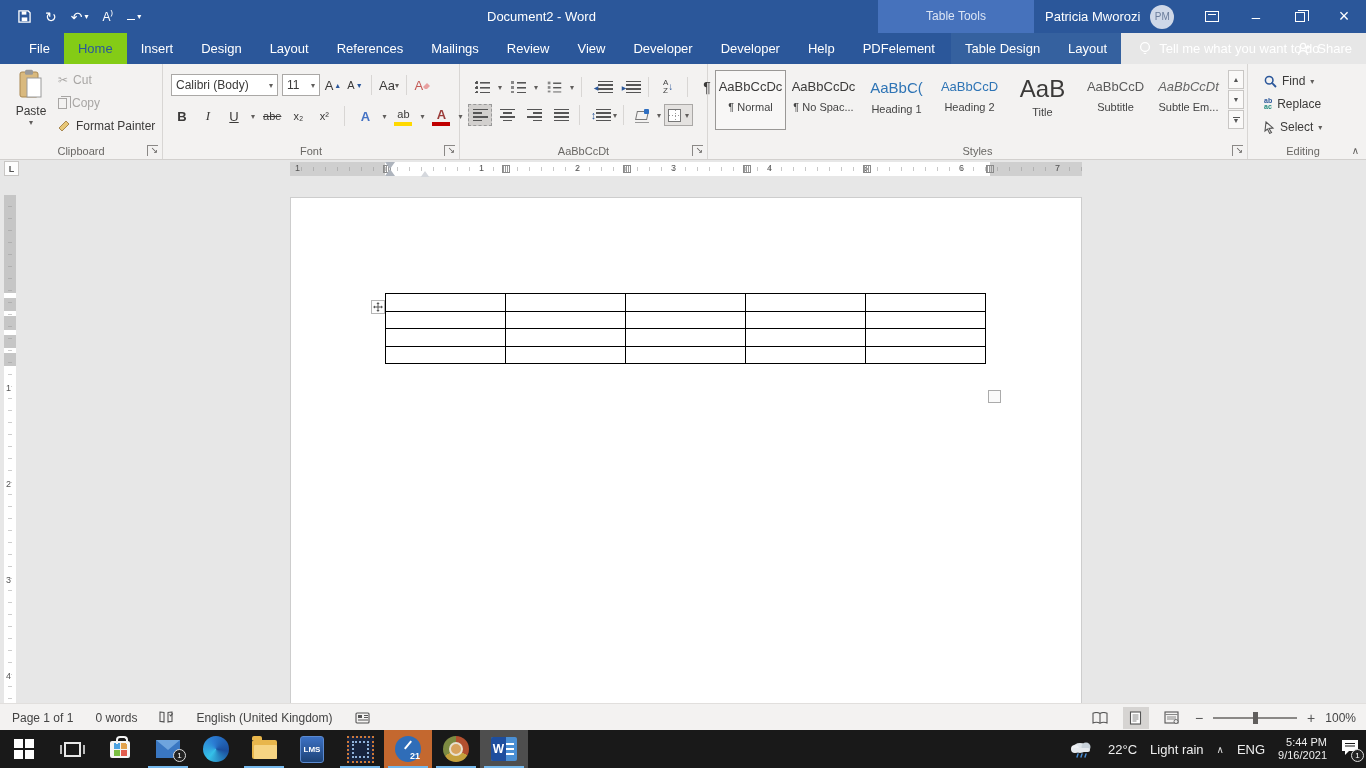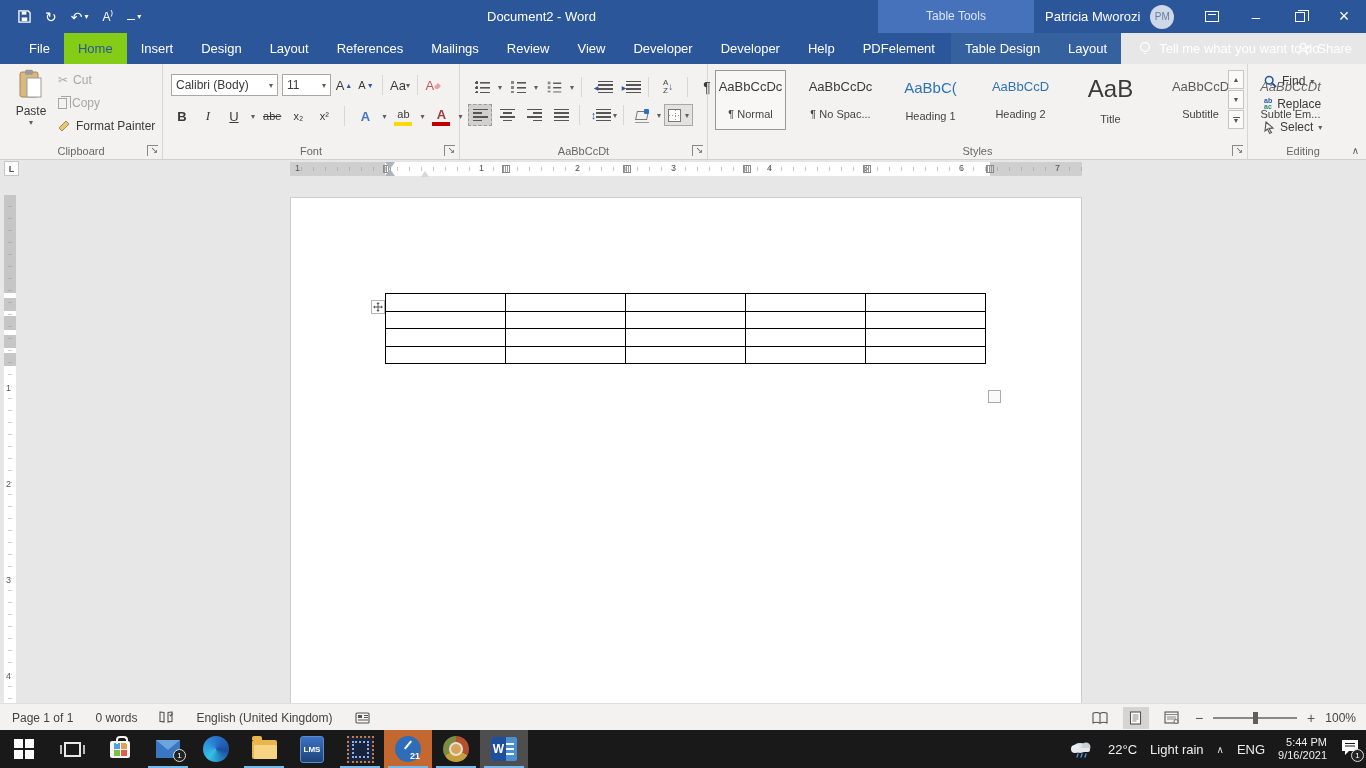--- a/index.html
+++ b/index.html
@@ -86,21 +86,21 @@
   .bucket{width:14px;height:12px;position:relative;}
   .bucket:before{content:"";position:absolute;left:1px;top:2px;width:10px;height:7px;border:1.5px solid #777;transform:skewX(-12deg);}
   .bucket:after{content:"";position:absolute;right:0;top:0;width:5px;height:5px;background:#2f6fc1;border-radius:1px;}
   .bucket i{position:absolute;left:0;bottom:-2px;width:14px;height:1.5px;background:#999;}
   .sort-ic{font-size:8px;line-height:8px;color:#444;display:flex;align-items:center;}
   .sort-ic .az{display:flex;flex-direction:column;}
 
   
   .style-chip{width:71px;height:60px;text-align:center;padding-top:9px;cursor:default;}
   .style-chip .sample{font-size:13px;white-space:nowrap;overflow:hidden;}
-  .style-chip .sname{font-size:11px;margin-top:14px;color:#444;white-space:nowrap;overflow:hidden;}
+  .style-chip .sname{font-size:11px;margin-top:7px;color:#444;white-space:nowrap;overflow:hidden;}
   .chip-sel{border:1px solid #9a9896;background:#f8f7f6;padding-top:8px;}
   .c-h .sample{color:#2e74b5;} .c-h1 .sample{font-size:15px;}
   .c-title .sample{font-size:24px;line-height:20px;}
   .c-sub .sample{color:#5a5a5a;}
   .c-sem .sample{font-style:italic;color:#666;}
   .style-scroll{position:absolute;right:3px;top:6px;width:16px;display:flex;flex-direction:column;gap:1px;}
   .style-scroll .sbtn{height:19px;border:1px solid #c8c6c4;background:#faf9f8;font-size:7px;color:#555;display:flex;align-items:center;justify-content:center;flex-direction:column;line-height:5px;}
 
   
   .ed-row{display:flex;align-items:center;gap:5px;height:20px;margin-bottom:3px;font-size:12px;}
@@ -297,21 +297,21 @@
       <div class="rg-label">Clipboard</div>
       <span class="launcher">↘</span>
     </div>
 
     <div class="rgroup" style="left:163px;width:297px">
       <div class="rowline" style="position:absolute;left:8px;top:10px;gap:4px">
         <span class="combo" style="width:107px">
             <span>Calibri (Body)</span>
             <span class="dd">▾</span>
           </span>
-        <span class="combo" style="width:49px">
+        <span class="combo" style="width:38px">
             <span>11</span>
             <span class="dd">▾</span>
           </span>
         <span class="fbtn">
             <span>A</span>
             <span class="grow-caret">▲</span>
           </span>
         <span class="fbtn" style="font-size:11px">
             <span>A</span>
             <span class="grow-caret">▼</span>
@@ -449,21 +449,21 @@
         <span class="borders-btn">
             <span class="grid-ic"></span>
             <span class="dd">▾</span>
           </span>
       </div>
       <div class="rg-label">AaBbCcDt</div>
       <span class="launcher">↘</span>
     </div>
 
     <div class="rgroup" style="left:708px;width:540px">
-      <div style="position:absolute;left:7px;top:6px;display:flex;gap:19px">
+      <div style="position:absolute;left:7px;top:6px;display:flex;gap:2px">
         <div class="style-chip chip-sel">
             <div class="sample">AaBbCcDc</div>
             <div class="sname">¶ Normal</div>
           </div>
         <div class="style-chip">
             <div class="sample">AaBbCcDc</div>
             <div class="sname">¶ No Spac...</div>
           </div>
         <div class="style-chip c-h c-h1">
             <div class="sample">AaBbC(</div>

